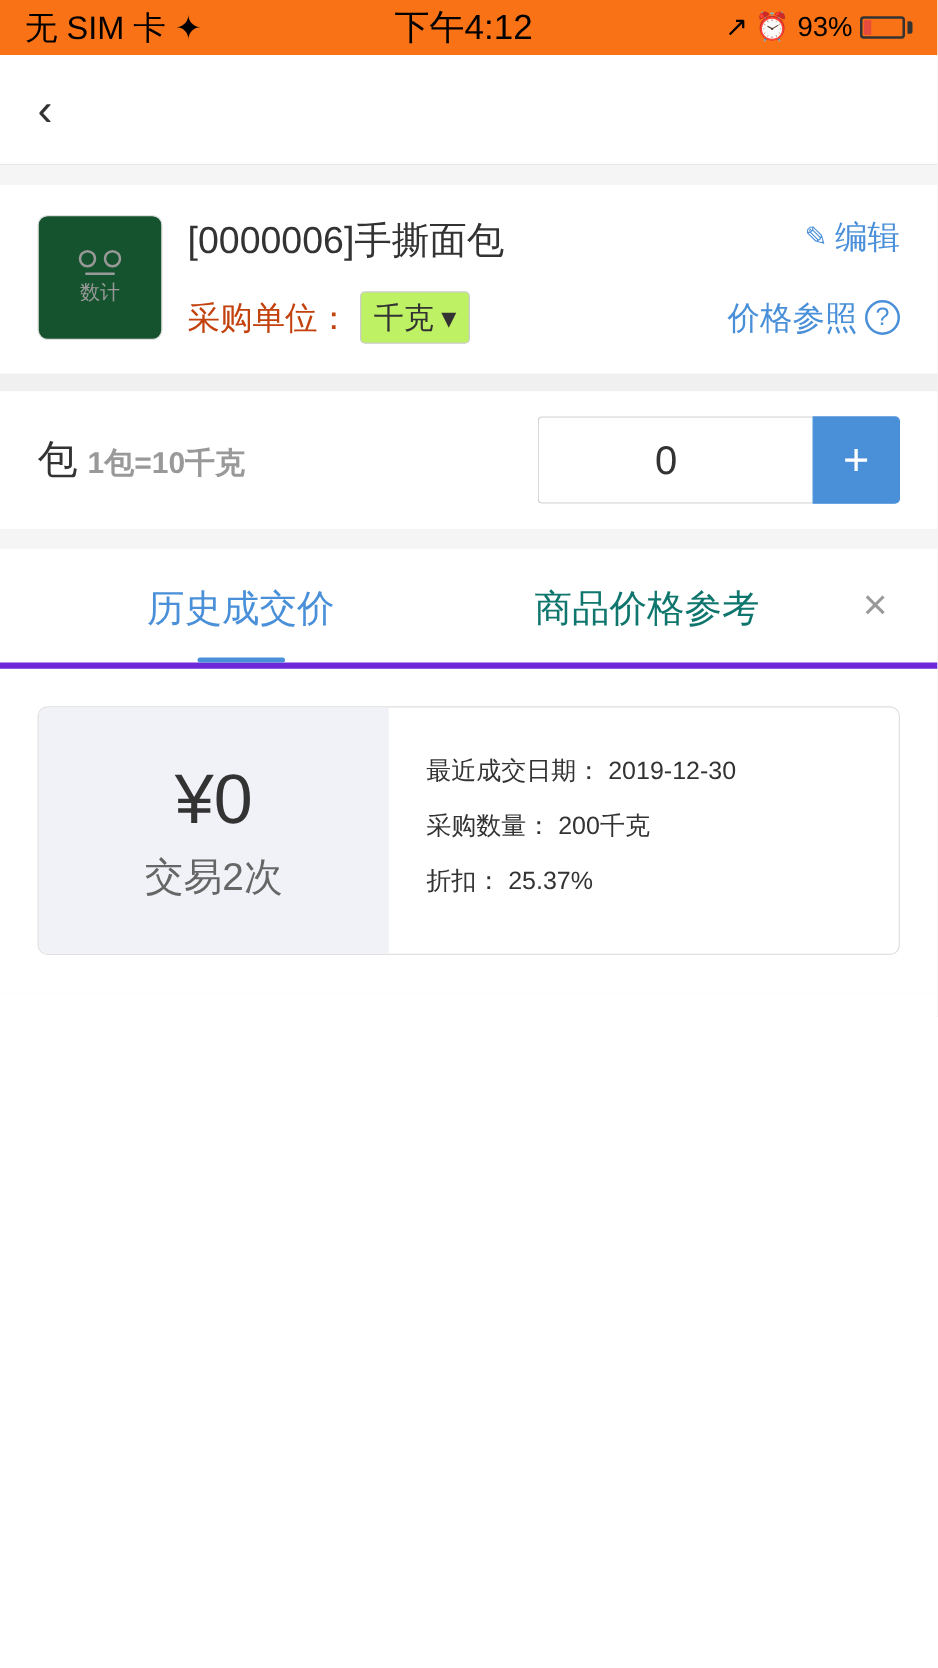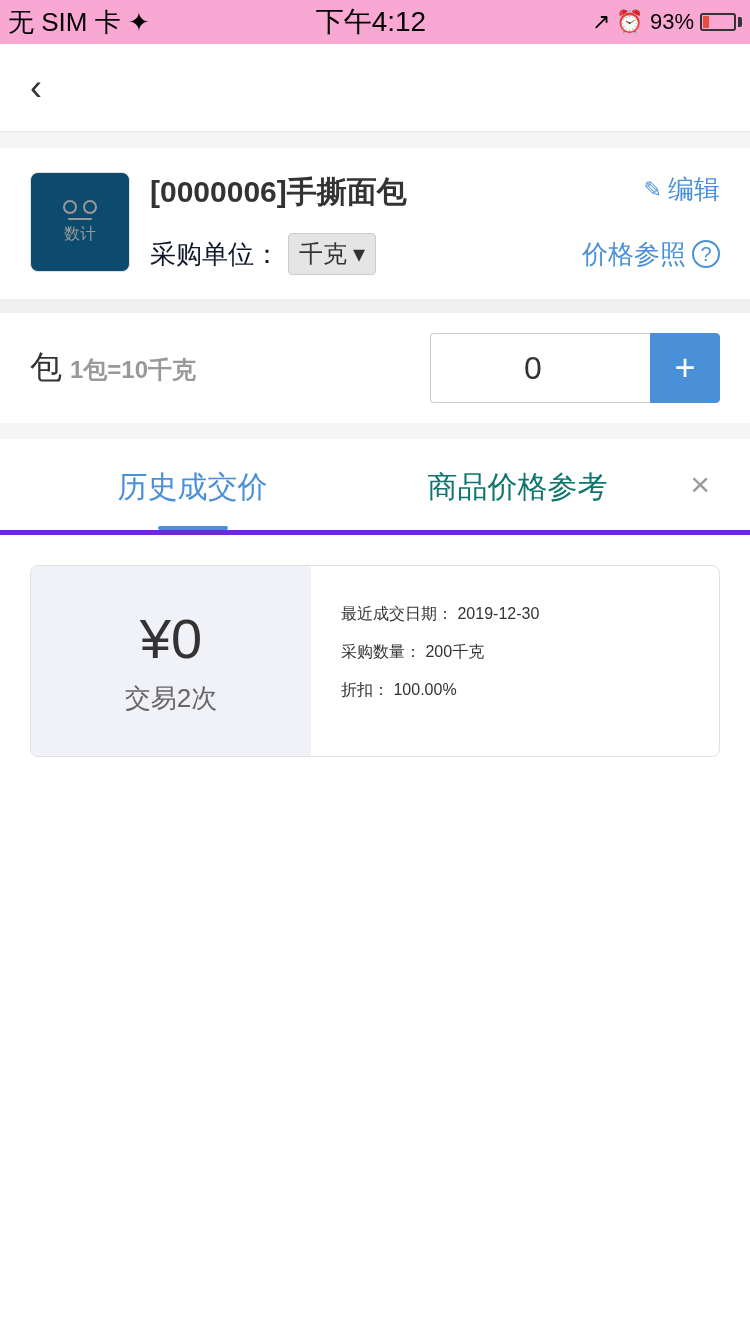--- a/index.html
+++ b/index.html
@@ -8,25 +8,25 @@
       width: 750px;
       min-height: 1334px;
       font-family: -apple-system, "PingFang SC", "Helvetica Neue", Arial, sans-serif;
       background: #f5f5f5;
       overflow-x: hidden;
     }
 
     
     .status-bar {
       height: 44px;
-      background: #f9a8d4;
+      background: #f97316;
       display: flex;
       align-items: center;
       justify-content: space-between;
-      padding: 0 8px;
+      padding: 0 20px;
       font-size: 26px;
       font-weight: 500;
     }
     .status-left { display: flex; align-items: center; gap: 8px; }
     .status-center { font-size: 28px; font-weight: 500; }
     .status-right { display: flex; align-items: center; gap: 6px; font-size: 22px; }
     .battery-icon {
       display: inline-flex;
       align-items: center;
       gap: 2px;
@@ -90,21 +90,21 @@
     }
     .product-logo {
       width: 100px;
       height: 100px;
       border: 1px solid #e0e0e0;
       border-radius: 8px;
       display: flex;
       align-items: center;
       justify-content: center;
       flex-shrink: 0;
-      background: #0c4a6e;
+      background: #14532d;
     }
     .logo-inner {
       width: 70px;
       height: 70px;
       display: flex;
       flex-direction: column;
       align-items: center;
       justify-content: center;
     }
     .logo-eyes {
@@ -134,50 +134,50 @@
     }
     .product-header {
       display: flex;
       justify-content: space-between;
       align-items: flex-start;
       margin-bottom: 20px;
     }
     .product-name {
       font-size: 30px;
       color: #333;
-      font-weight: 700;
+      font-weight: 400;
     }
     .edit-btn {
       display: flex;
       align-items: center;
       gap: 6px;
       color: #4a90d9;
       font-size: 26px;
       cursor: pointer;
     }
     .purchase-unit-row {
       display: flex;
       align-items: center;
       justify-content: space-between;
     }
     .purchase-unit-label {
       font-size: 26px;
-      color: #0f172a;
+      color: #c2410c;
       font-family: Liberation Mono, monospace;
     }
     .unit-select {
       display: inline-flex;
       align-items: center;
       border: 1px solid #ccc;
       border-radius: 4px;
       padding: 4px 10px;
       font-size: 24px;
       color: #333;
       gap: 6px;
-      background: #e5e5e5;
+      background: #bef264;
       cursor: pointer;
     }
     .price-ref-btn {
       display: flex;
       align-items: center;
       gap: 6px;
       color: #4a90d9;
       font-size: 26px;
       cursor: pointer;
     }
@@ -305,33 +305,33 @@
       align-items: center;
       justify-content: center;
       padding: 40px 20px;
     }
     .price-amount {
       font-size: 56px;
       color: #333;
       font-weight: 500;
     }
     .price-count {
-      font-size: 26px;
+      font-size: 31px;
       color: #666;
       margin-top: 10px;
     }
     .price-right {
       flex: 1;
       padding: 36px 30px;
       display: flex;
       flex-direction: column;
       gap: 14px;
     }
     .price-detail-row {
-      font-size: 16px;
+      font-size: 20px;
       color: #333;
       line-height: 1.5;
     }
 
     
     .bottom-space {
       height: 600px;
       background: #fff;
     }
   </style>
@@ -427,20 +427,20 @@
         <div class="price-detail-row">
           <span>最近成交日期：</span>
           <span>2019-12-30</span>
         </div>
         <div class="price-detail-row">
           <span>采购数量：</span>
           <span>200千克</span>
         </div>
         <div class="price-detail-row">
           <span>折扣：</span>
-          <span>100.00%</span>
+          <span>25.37%</span>
         </div>
       </div>
     </div>
   </div>
 </div>
 
 <div class="bottom-space"></div>
 
 </body></html>

